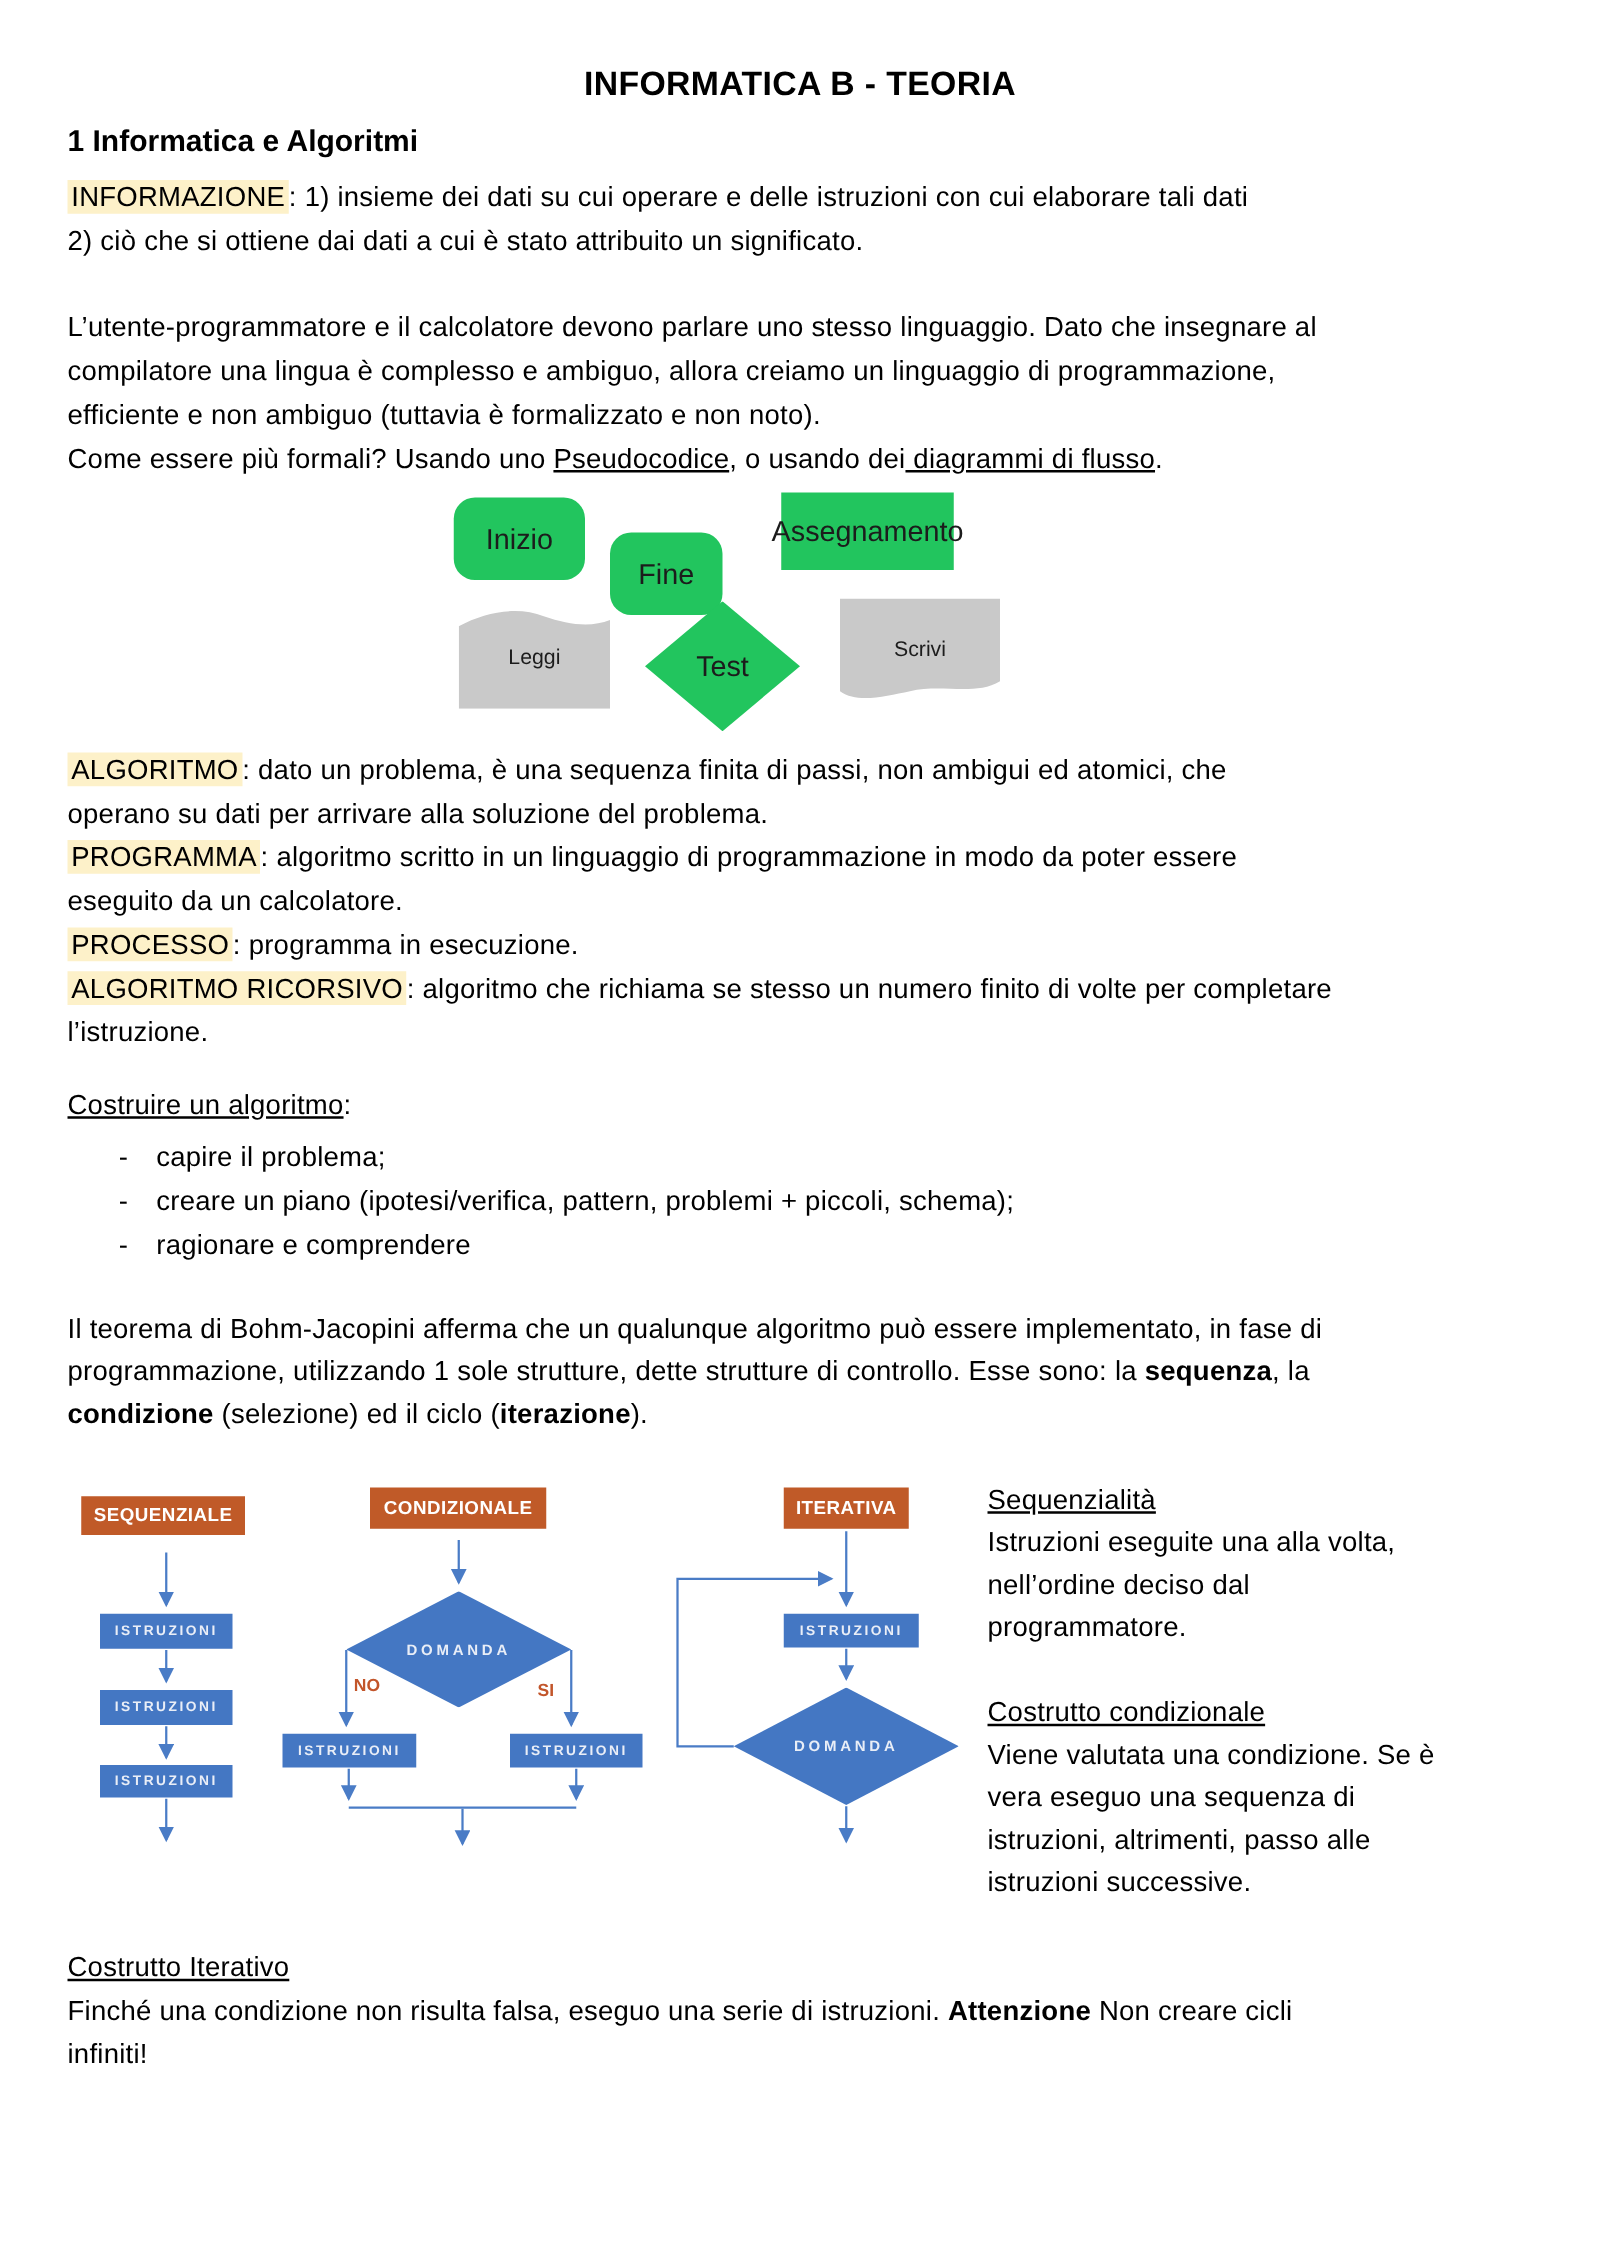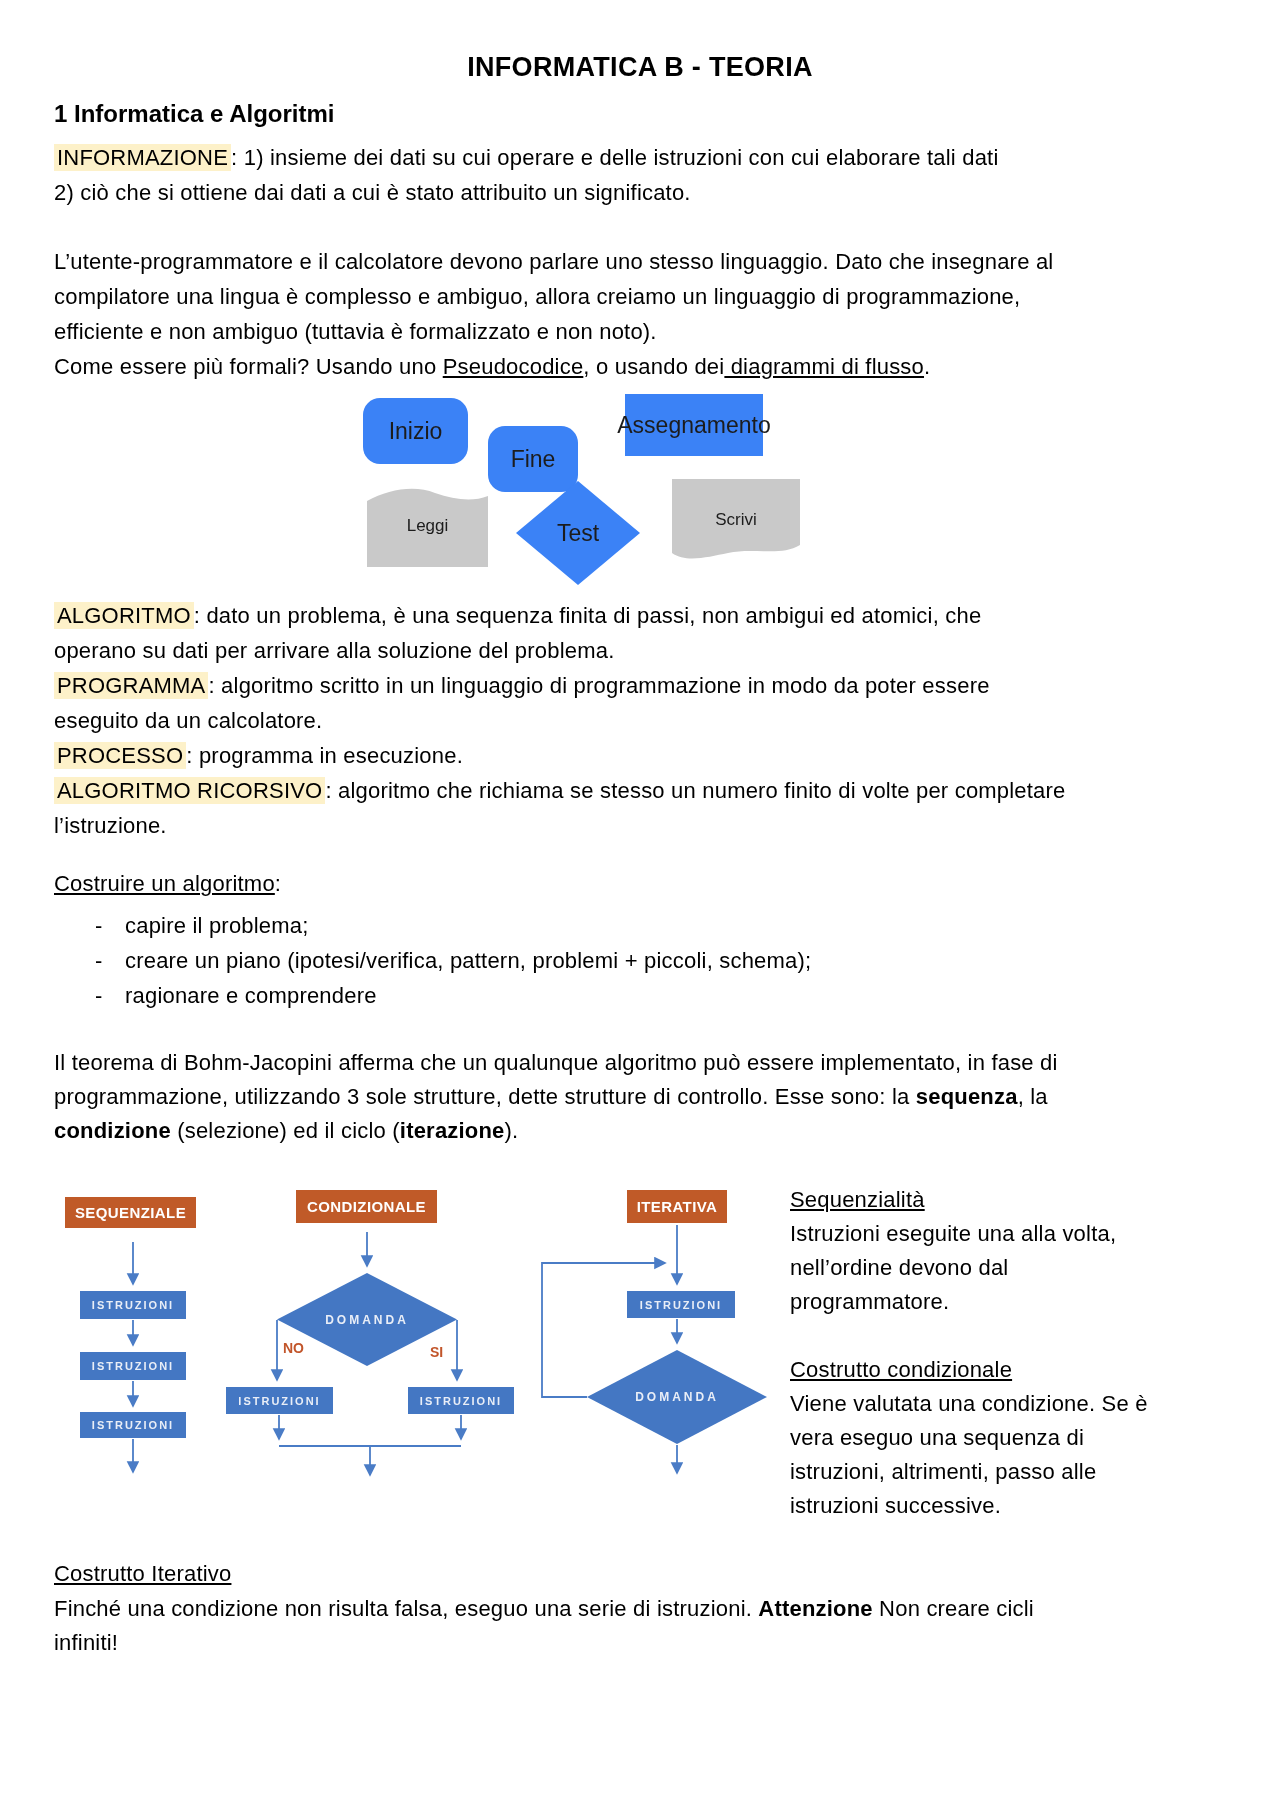--- a/index.html
+++ b/index.html
@@ -7,21 +7,21 @@
   .abs{position:absolute;}
   .doc-title{top:52px;left:0;width:1280px;text-align:center;font-size:27px;font-weight:bold;letter-spacing:0.3px;}
   .h2{top:100px;left:54px;font-size:24px;font-weight:bold;}
   .tblock{left:54px;width:1180px;font-size:22px;letter-spacing:0.2px;}
   .tline{height:35px;line-height:35px;white-space:nowrap;}
   .hl{background:#fdf1c9;padding:1px 3px;}
   .u{text-decoration:underline;}
   b{font-weight:bold;margin-top:19px;}
   
   .symfig{top:390px;left:0;width:1280px;height:205px;}
-  .gshape{position:absolute;background:#3b82f6;display:flex;align-items:center;justify-content:center;font-size:23px;color:#1c1c1c;}
+  .gshape{position:absolute;background:#22c55e;display:flex;align-items:center;justify-content:center;font-size:23px;color:#1c1c1c;}
   .gsvg{position:absolute;}
   .gsvg .lbl{position:absolute;left:0;top:0;width:100%;height:100%;display:flex;align-items:center;justify-content:center;font-size:17px;color:#1c1c1c;}
   .diamond-gray{clip-path:polygon(50% 0,100% 50%,50% 100%,0 50%);}
   
   .li{position:relative;padding-left:71px;height:35px;line-height:35px;white-space:nowrap;}
   .li .dash{position:absolute;left:41px;}
   
   .diag{top:1180px;left:40px;width:760px;height:400px;}
   .dg-header{position:absolute;background:#c05a28;color:#ffffff;font-weight:bold;font-size:15px;letter-spacing:0.4px;display:flex;align-items:center;justify-content:center;}
   .dg-box{position:absolute;background:#4477c3;color:#e9eef7;font-weight:bold;font-size:11px;letter-spacing:2px;display:flex;align-items:center;justify-content:center;}
@@ -92,21 +92,21 @@
   <div class="tline"><span class="u">Costruire un algoritmo</span><span>:</span></div>
 </div>
 <div class="abs tblock" style="top:908px;left:54px;">
   <div class="li"><span class="dash">-</span><span>capire il problema;</span></div>
   <div class="li"><span class="dash">-</span><span>creare un piano (ipotesi/verifica, pattern, problemi + piccoli, schema);</span></div>
   <div class="li"><span class="dash">-</span><span>ragionare e comprendere</span></div>
 </div>
 
 <div class="abs tblock" style="top:1046px;">
   <div class="tline" style="height:34px;line-height:34px;">Il teorema di Bohm-Jacopini afferma che un qualunque algoritmo può essere implementato, in fase di</div>
-  <div class="tline" style="height:34px;line-height:34px;"><span>programmazione, utilizzando 3 sole strutture, dette strutture di controllo. Esse sono: la </span><b>sequenza</b><span>, la</span></div>
+  <div class="tline" style="height:34px;line-height:34px;"><span>programmazione, utilizzando 1 sole strutture, dette strutture di controllo. Esse sono: la </span><b>sequenza</b><span>, la</span></div>
   <div class="tline" style="height:34px;line-height:34px;"><b>condizione</b><span> (selezione) ed il ciclo (</span><b>iterazione</b><span>).</span></div>
 </div>
 
 <div class="abs diag">
   <svg width="760" height="400" viewBox="0 0 760 400" style="position:absolute;left:0;top:0;">
     <defs>
       <marker id="ah" markerWidth="9" markerHeight="9" refX="6" refY="3.5" orient="auto">
           <path d="M0,0 L7,3.5 L0,7 Z" fill="#4a7cc6"></path>
         </marker>
     </defs>
@@ -145,21 +145,21 @@
   <div class="dg-box" style="left:368px;top:207px;width:106px;height:27px;">ISTRUZIONI</div>
 
   <div class="dg-header" style="left:587px;top:10px;width:100px;height:33px;">ITERATIVA</div>
   <div class="dg-box" style="left:587px;top:111px;width:108px;height:27px;">ISTRUZIONI</div>
   <div class="dg-diamond" style="left:547px;top:170px;width:180px;height:94px;">DOMANDA</div>
 </div>
 
 <div class="abs sidecol" style="top:1183px;">
   <div class="sline"><span class="u">Sequenzialità</span></div>
   <div class="sline">Istruzioni eseguite una alla volta,</div>
-  <div class="sline">nell’ordine devono dal</div>
+  <div class="sline">nell’ordine deciso dal</div>
   <div class="sline">programmatore.</div>
 </div>
 <div class="abs sidecol" style="top:1353px;">
   <div class="sline"><span class="u">Costrutto condizionale</span></div>
   <div class="sline">Viene valutata una condizione. Se è</div>
   <div class="sline">vera eseguo una sequenza di</div>
   <div class="sline">istruzioni, altrimenti, passo alle</div>
   <div class="sline">istruzioni successive.</div>
 </div>
 

